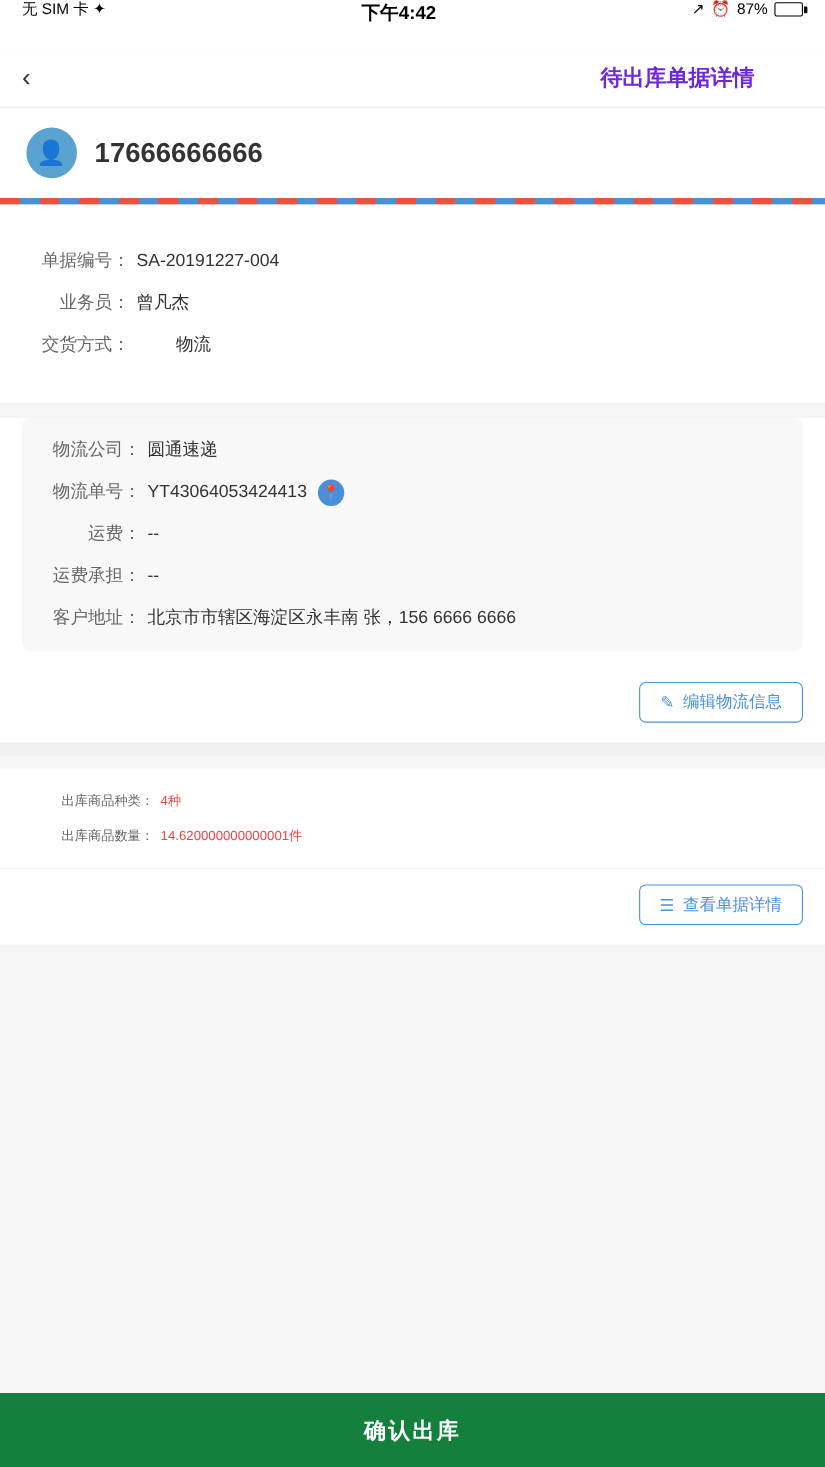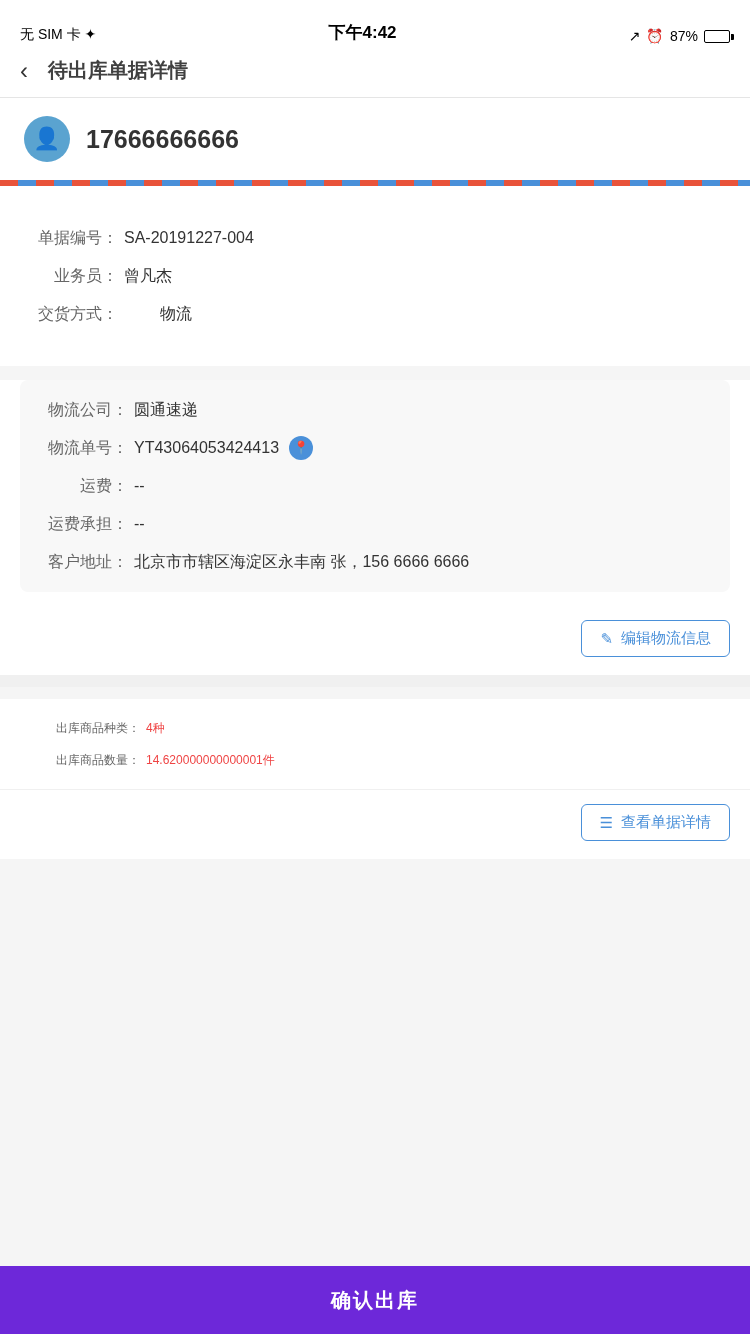--- a/index.html
+++ b/index.html
@@ -10,21 +10,21 @@
       width: 750px;
       min-height: 1334px;
       overflow-x: hidden;
     }
 
     
     .status-bar {
       background: #fff;
       height: 44px;
       display: flex;
-      align-items: flex-end;
+      align-items: flex-start;
       justify-content: space-between;
       padding: 0 20px;
       font-size: 15px;
       font-weight: 500;
     }
     .status-left { font-size: 14px; color: #000; }
     .status-center { font-size: 17px; font-weight: 600; color: #000; }
     .status-right { display: flex; align-items: center; gap: 6px; font-size: 14px; color: #000; }
     .battery {
       display: inline-block;
@@ -61,23 +61,23 @@
     .nav-back {
       font-size: 24px;
       color: #333;
       cursor: pointer;
       margin-right: 20px;
       font-weight: 300;
     }
     .nav-title {
       font-size: 20px;
       font-weight: 600;
-      color: #404040;
+      color: #6d28d9;
       flex: 1;
-      text-align: left;
+      text-align: right;
       margin-right: 44px;
     }
 
     
     .customer-row {
       background: #fff;
       padding: 18px 24px;
       display: flex;
       align-items: center;
       gap: 16px;
@@ -251,21 +251,21 @@
       background: #f5f5f5;
       min-height: 140px;
     }
 
     
     .confirm-btn-bar {
       position: fixed;
       bottom: 0;
       left: 0;
       width: 750px;
-      background: #6d28d9;
+      background: #15803d;
       height: 68px;
       display: flex;
       align-items: center;
       justify-content: center;
       cursor: pointer;
     }
     .confirm-btn-label {
       color: #fff;
       font-size: 20px;
       font-weight: 600;

